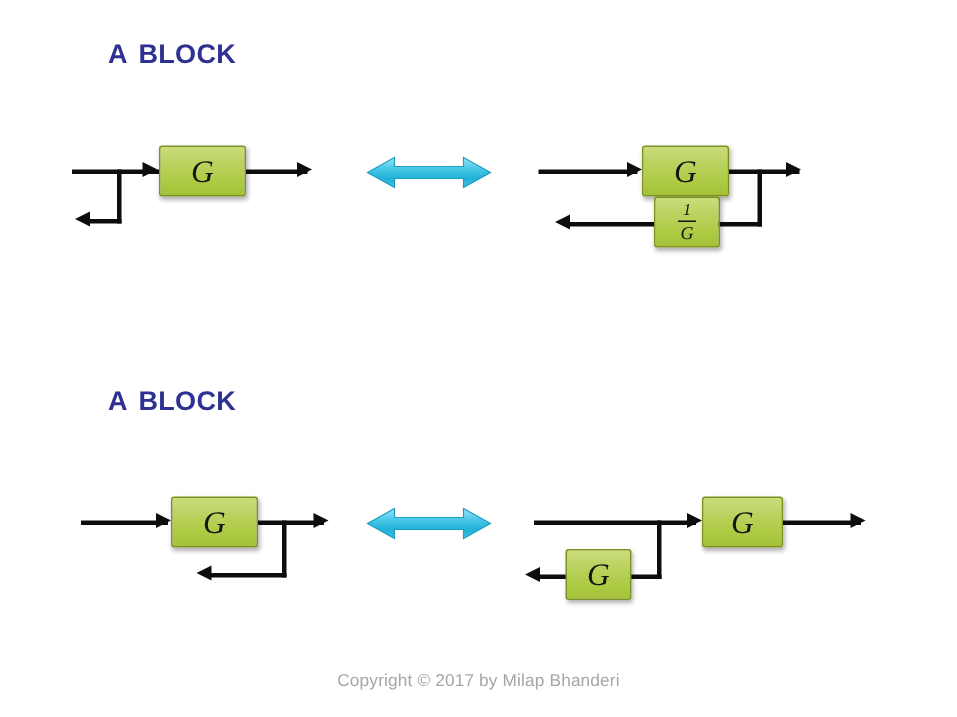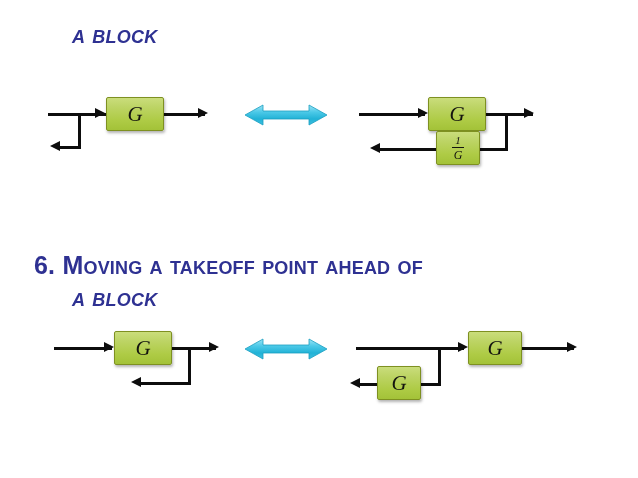--- a/index.html
+++ b/index.html
@@ -28,21 +28,21 @@
     width: 580px;
     color: #2e3192;
     font-family: "Liberation Sans", sans-serif;
     font-weight: bold;
     font-size: 25px;
     font-variant: small-caps;
     letter-spacing: 0.2px;
     line-height: 1.28;
   }
   .heading .l1 { display: block; }
-  .heading .l2 { display: block; padding-left: 38px; font-style: italic; }
+  .heading .l2 { display: block; padding-left: 38px; }
 
   #heading-5 { top: 18px; }
   #heading-6 { top: 249px; }
 
   
   .diagram {
     position: absolute;
   }
   #diagram-5 { left: 0; top: 88px; width: 638px; height: 110px; }
   #diagram-6 { left: 0; top: 322px; width: 638px; height: 112px; }
@@ -201,21 +201,20 @@
           <span class="den">G</span>
         </span>
       </div>
 
       <div class="hline" style="left:378px; top:60px; width:58px;"></div>
       <div class="arrow-l" style="left:370px; top:55px;"></div>
     </div>
   </div>
 
   <div class="heading" id="heading-6">
-    <span class="l1"><span>6.</span> <span>Moving a takeoff point ahead of</span></span>
     <span class="l2">a block</span>
   </div>
 
   <div class="diagram" id="diagram-6">
 
     <div>
       <div class="hline" style="left:54px; top:25px; width:58px;"></div>
       <div class="arrow-r" style="left:104px; top:20px;"></div>
       <div class="block" style="left:114px; top:9px; width:58px; height:34px;">
         <span class="glyph">G</span>
@@ -261,14 +260,15 @@
 
       <div class="block" style="left:377px; top:44px; width:44px; height:34px;">
         <span class="glyph">G</span>
       </div>
 
       <div class="hline" style="left:358px; top:61px; width:21px;"></div>
       <div class="arrow-l" style="left:350px; top:56px;"></div>
     </div>
   </div>
 
+  <div id="footer">Copyright © 2017 by Milap Bhanderi</div>
 
 </div>
 
 </body></html>

